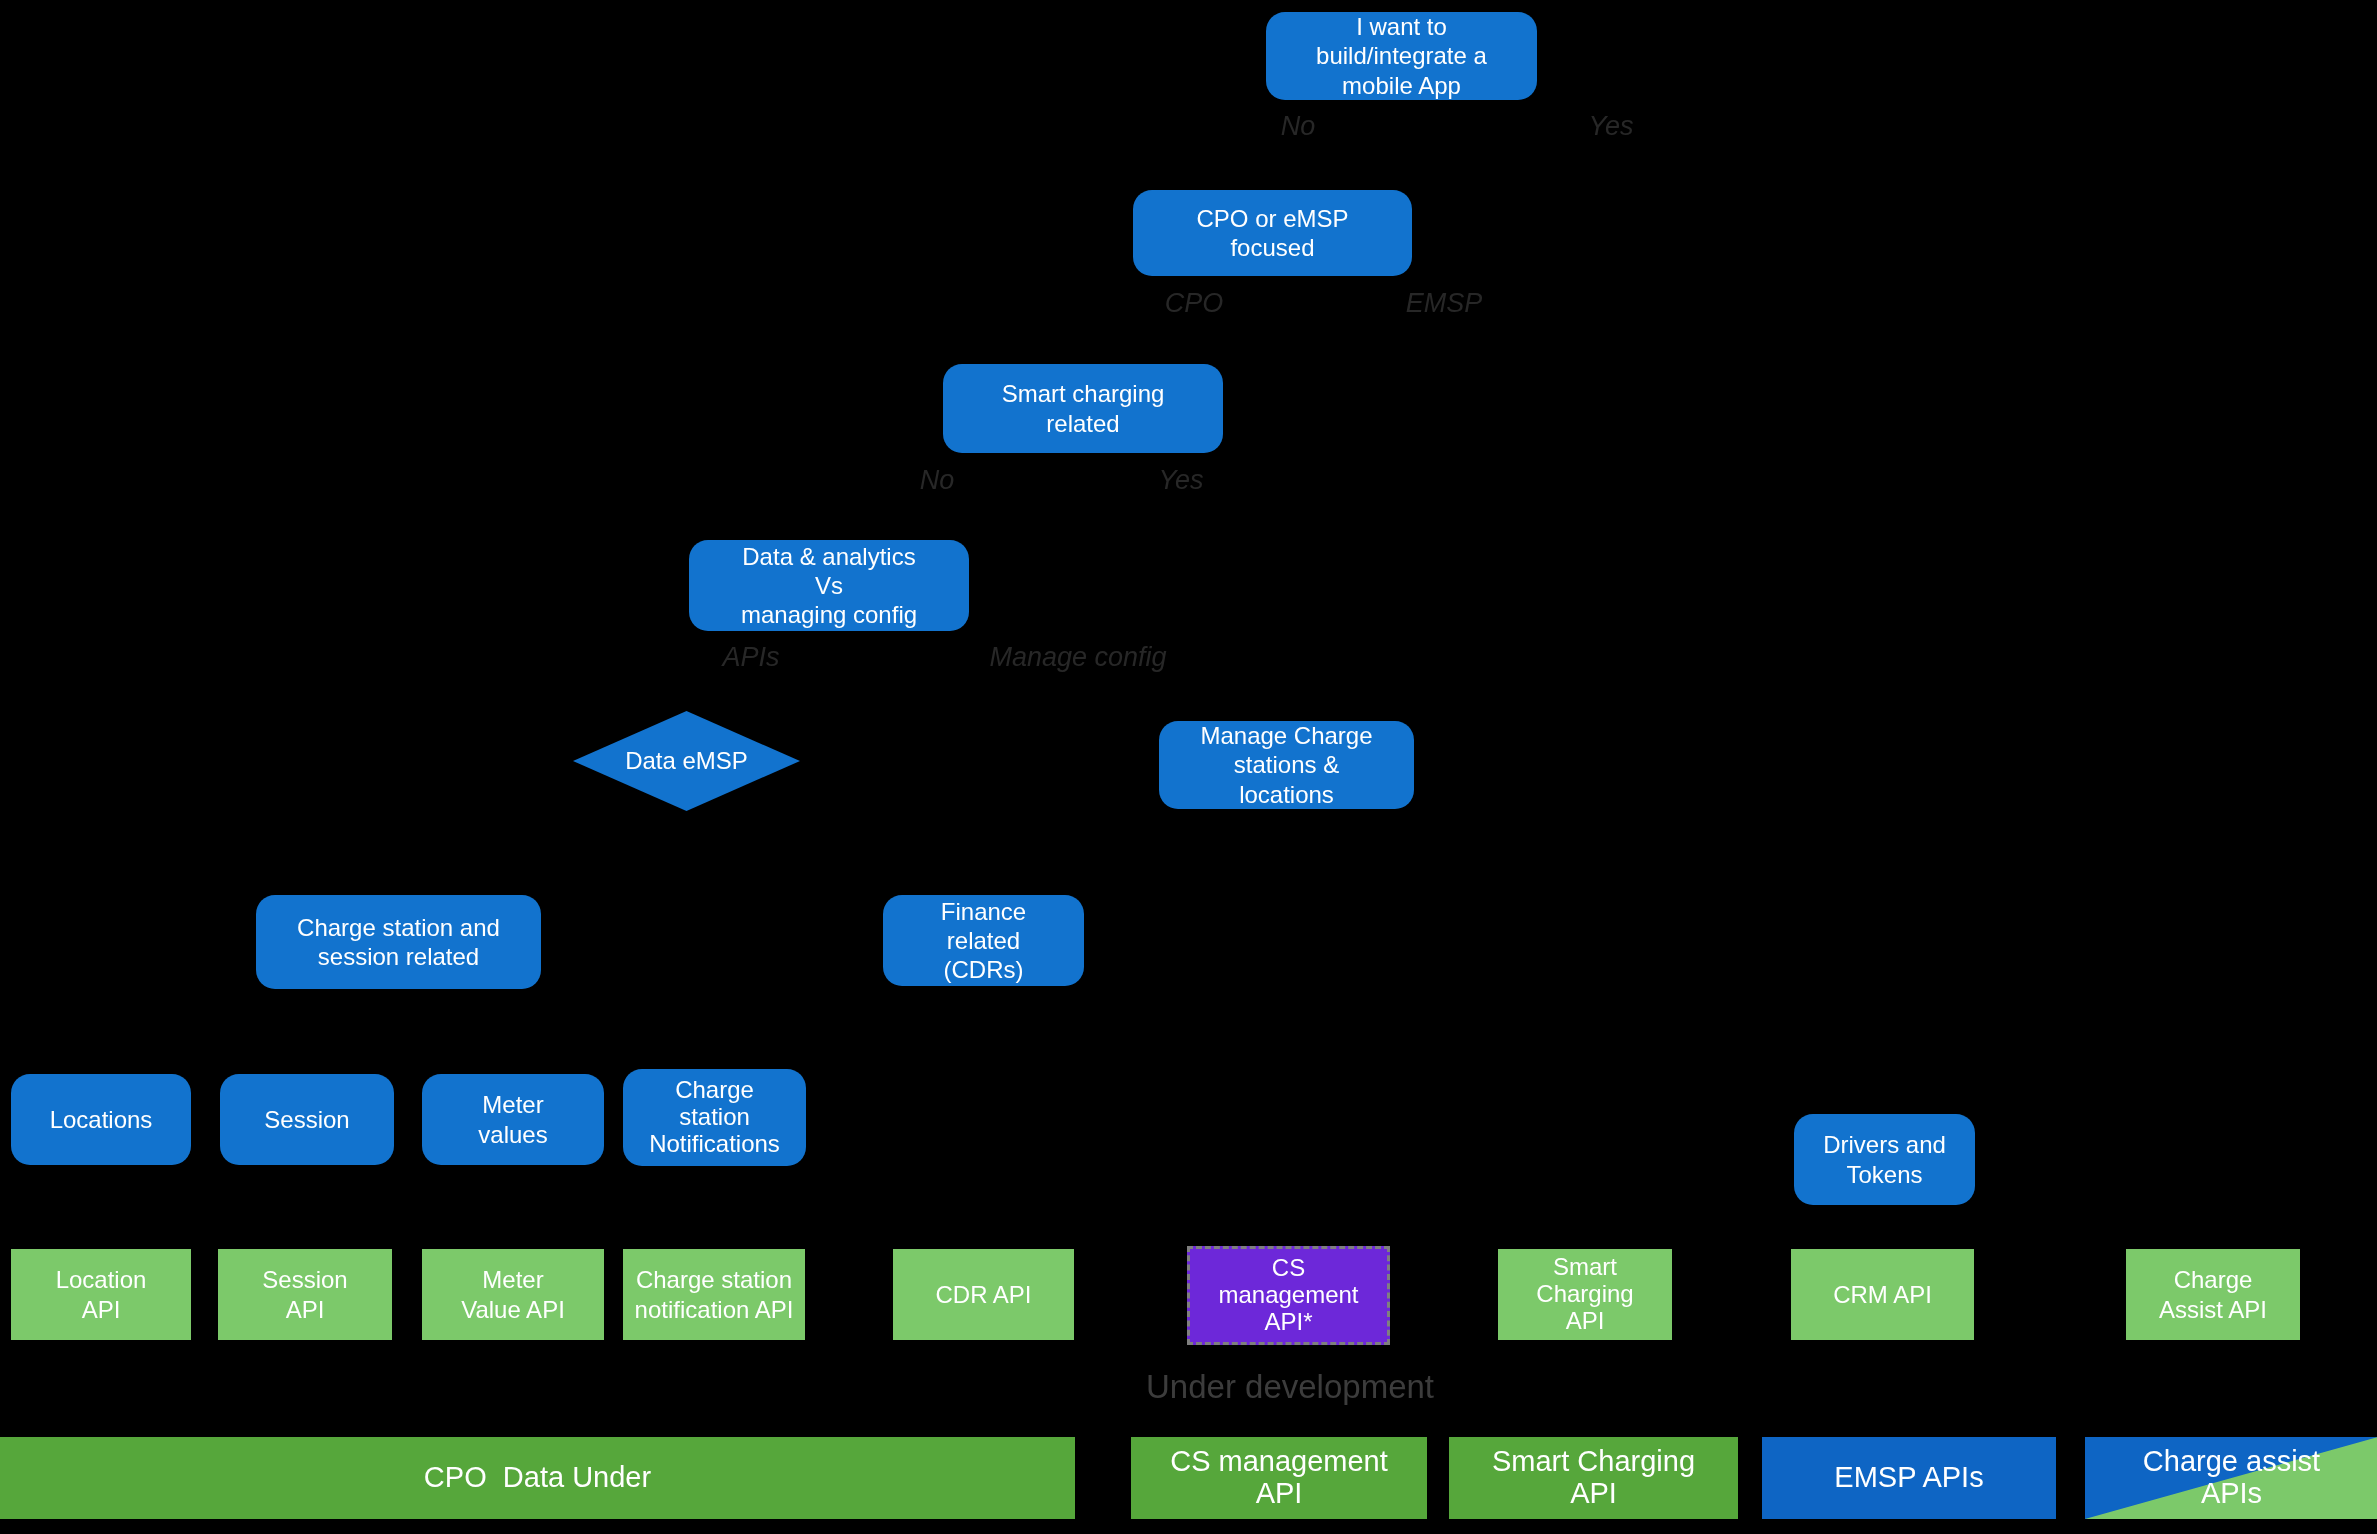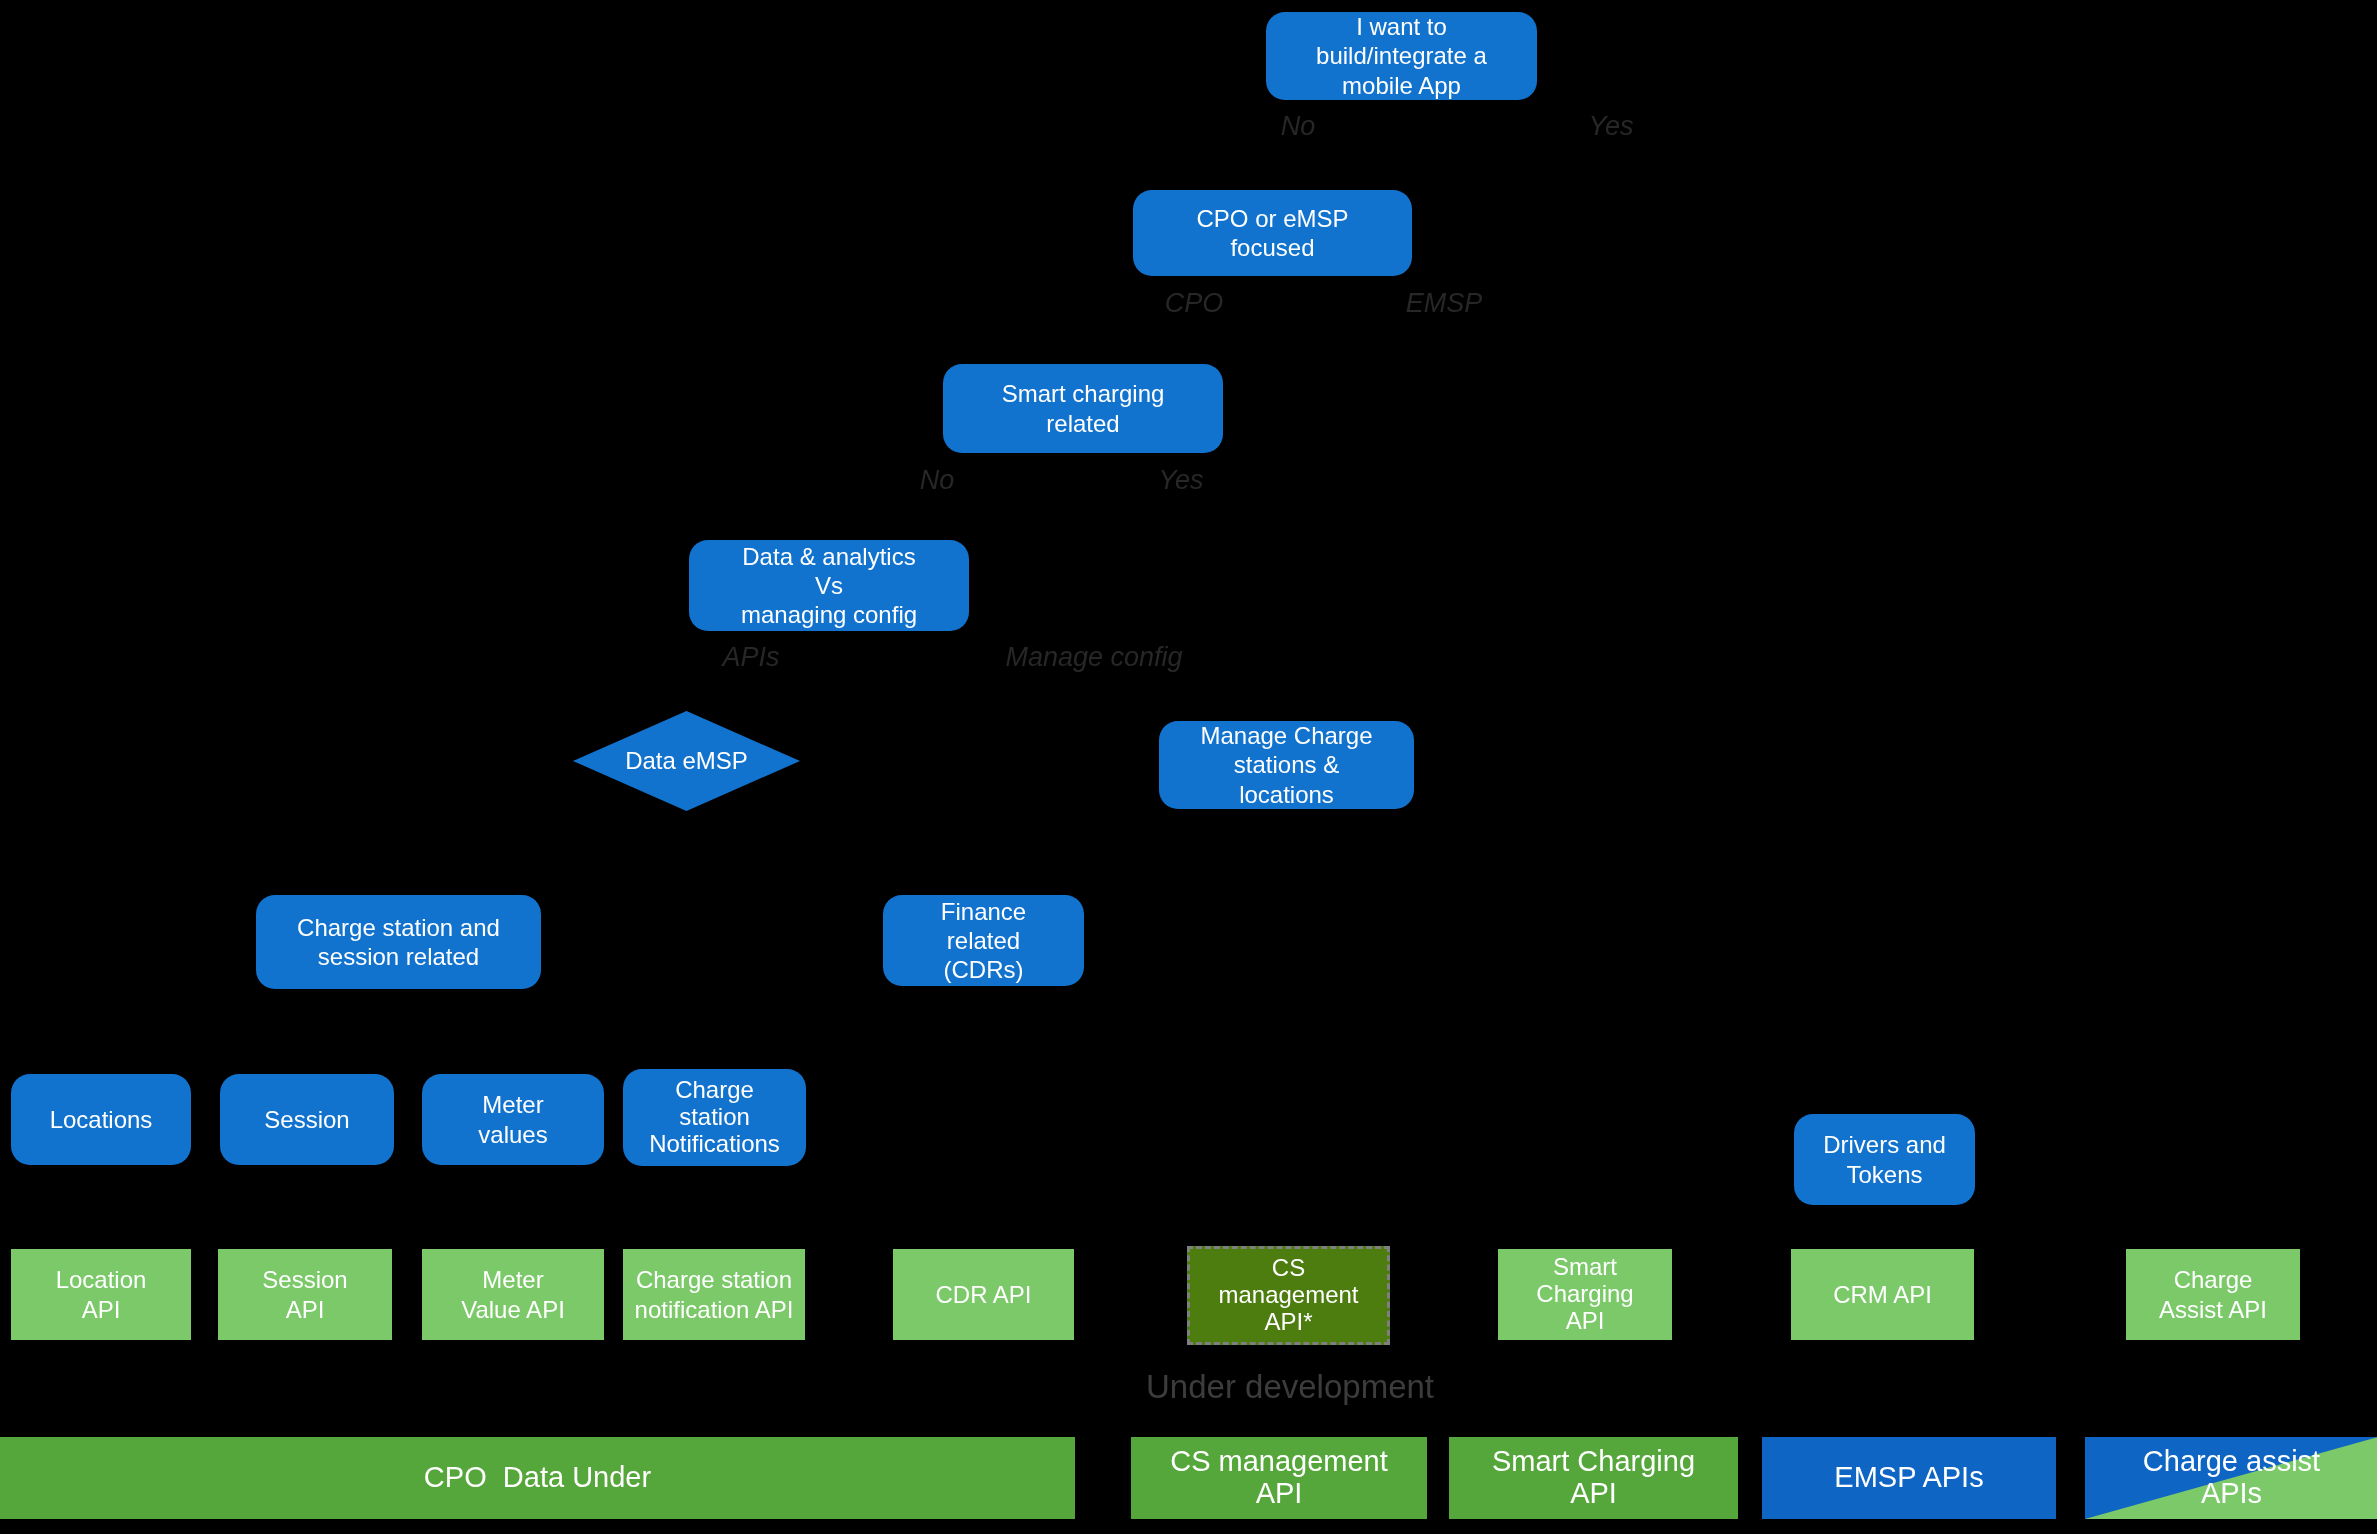--- a/index.html
+++ b/index.html
@@ -23,21 +23,21 @@
     white-space: pre-wrap;
     box-sizing: border-box;
   }
   .blue   { background: #1273ce; border-radius: 19px; }
   .diamond{
     background: #1273ce;
     border-radius: 0;
     clip-path: polygon(50% 0, 100% 50%, 50% 100%, 0 50%);
   }
   .green      { background: #7cc96a; border-radius: 0; }
-  .dashed     { background: #4d7c0f; border: 3.8px dashed #7f7f7f; border-radius: 0; }
+  .dashed     { background: #6d28d9; border: 3.8px dashed #7f7f7f; border-radius: 0; }
   .dark-green { background: #56a73b; border-radius: 0; font-size: 29px; }
   .bottom-blue{ background: #0e65c4; border-radius: 0; font-size: 29px; }
   .split-bar  {
     background: linear-gradient(to bottom right, #0e65c4 49.7%, #7cc96a 50.3%);
     border-radius: 0;
     font-size: 29px;
   }
   .edge-label {
     position: absolute;
     transform: translate(-50%, -50%);
@@ -86,21 +86,21 @@
 related
 (CDRs)</div>
 
   <div class="edge-label" style="left:1298px; top:126px;">No</div>
   <div class="edge-label" style="left:1611px; top:126px;">Yes</div>
   <div class="edge-label" style="left:1194px; top:303px;">CPO</div>
   <div class="edge-label" style="left:1444px; top:303px;">EMSP</div>
   <div class="edge-label" style="left:937px; top:480px;">No</div>
   <div class="edge-label" style="left:1181px; top:480px;">Yes</div>
   <div class="edge-label" style="left:751px; top:657px;">APIs</div>
-  <div class="edge-label" style="left:1078px; top:657px;margin-left:16px;">Manage config</div>
+  <div class="edge-label" style="left:1078px; top:657px;">Manage config</div>
 
   <div class="node blue" style="left:11px; top:1074px; width:180px; height:91px;">Locations</div>
   <div class="node blue" style="left:220px; top:1074px; width:174px; height:91px;">Session</div>
   <div class="node blue" style="left:422px; top:1074px; width:182px; height:91px;">Meter
 values</div>
   <div class="node blue" style="left:623px; top:1069px; width:183px; height:97px; line-height:1.12;">Charge
 station
 Notifications</div>
   <div class="node blue" style="left:1794px; top:1074px; width:181px; height:91px;margin-top:40px;">Drivers and
 Tokens</div>

